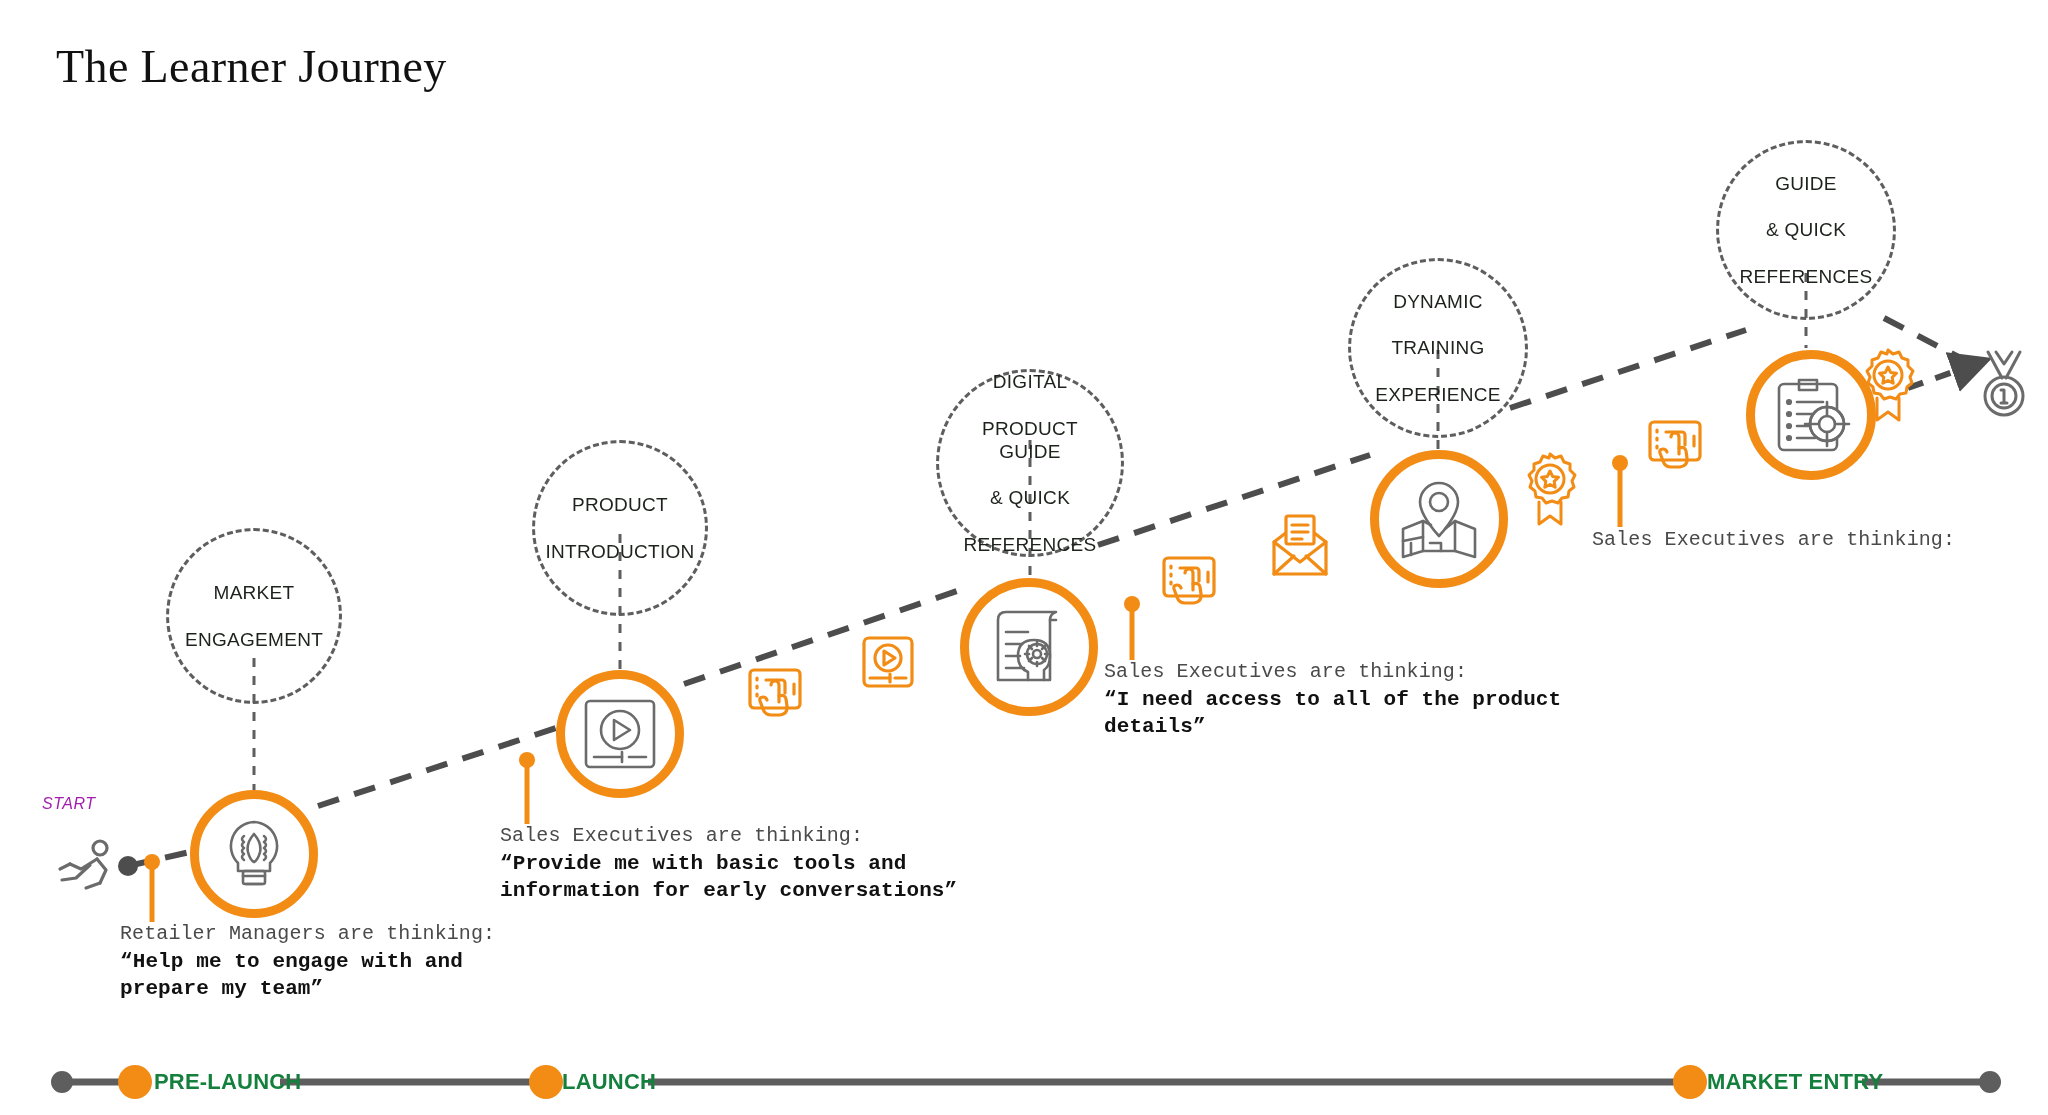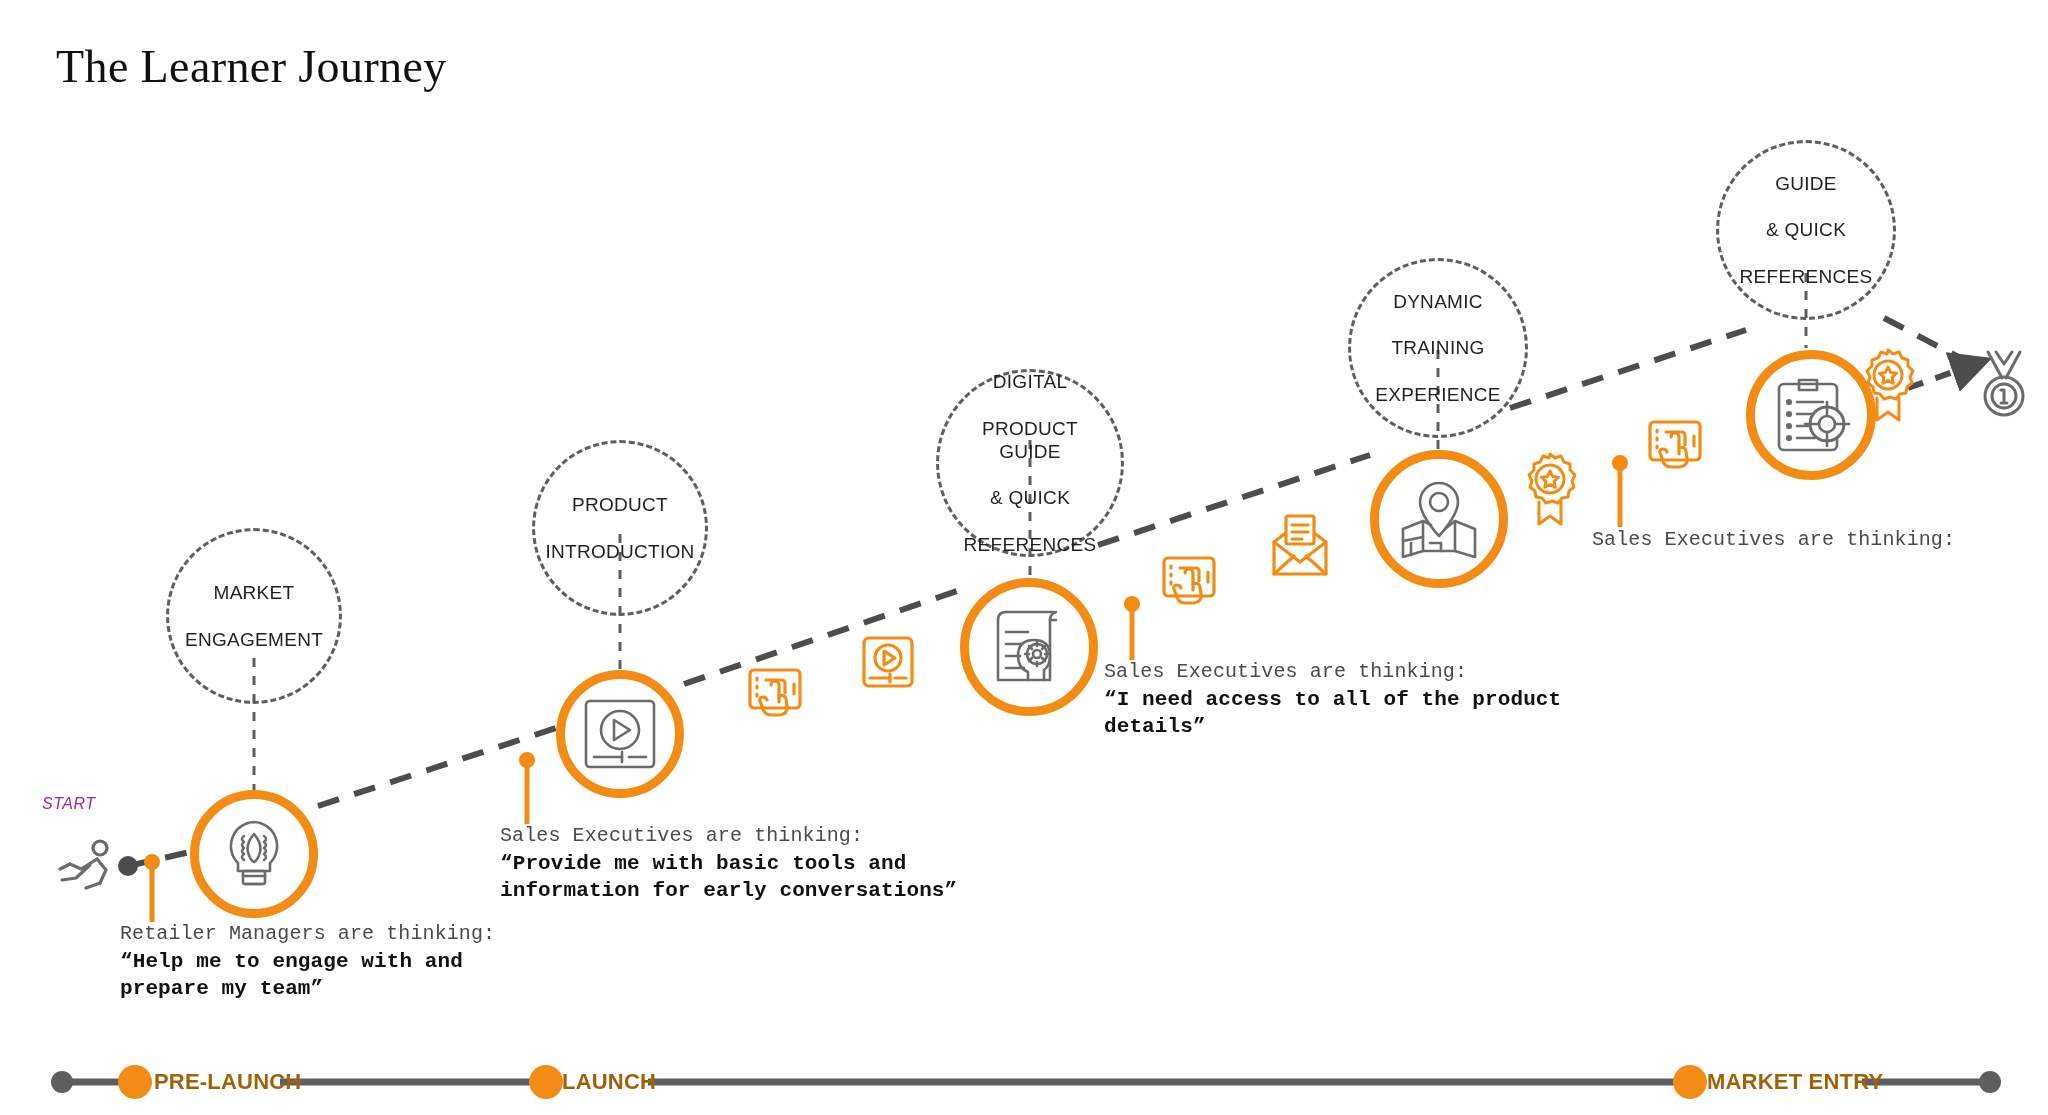--- a/index.html
+++ b/index.html
@@ -66,21 +66,21 @@
 
   
   .start-label{
     position:absolute;left:42px;top:795px;
     font-size:16px;color:#a21caf;letter-spacing:.5px;font-style:italic;
   }
 
   
   .phase-label{
     position:absolute;
-    font-size:22px;color:#a16207;font-weight:700;letter-spacing:.2px;
+    font-size:22px;color:#15803d;font-weight:700;letter-spacing:.2px;
     white-space:nowrap;
   }
 </style>
 </head>
 <body>
 
 <div id="stage">
 
   <div class="page-title">The Learner Journey</div>
 

